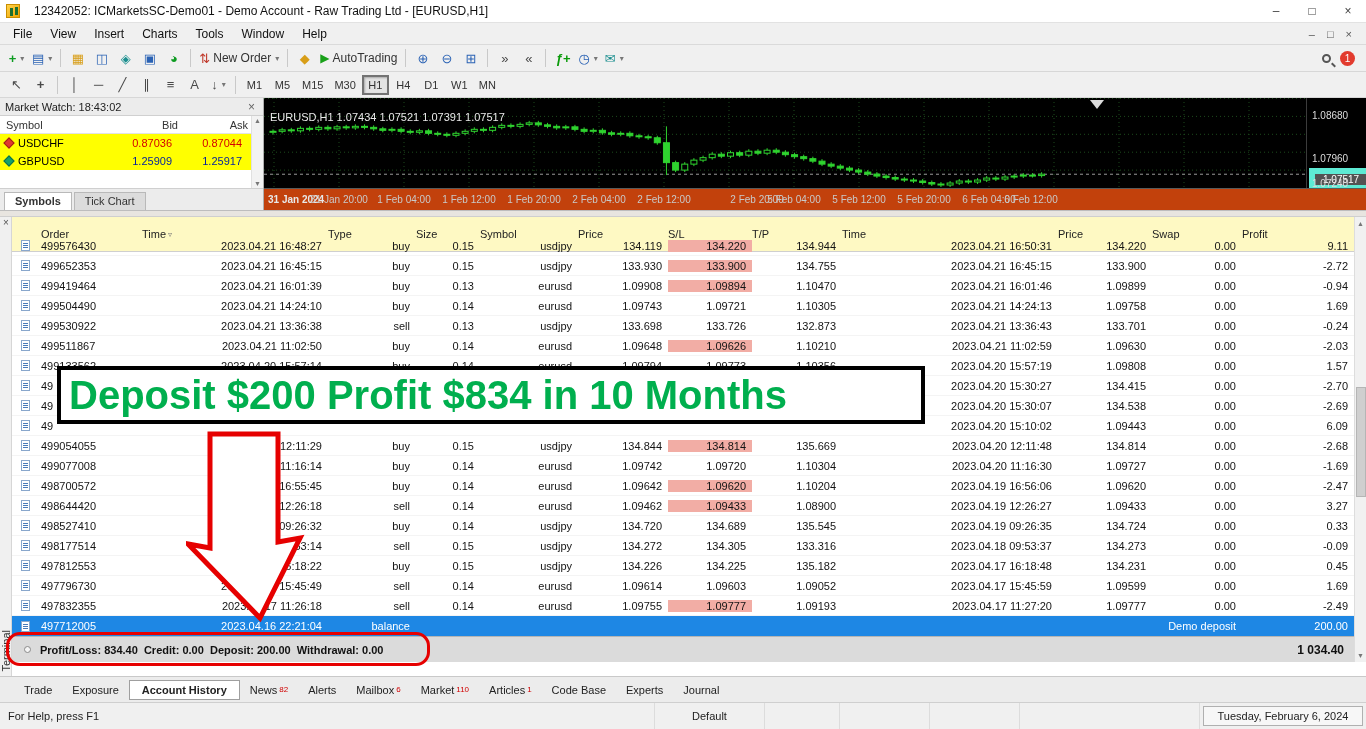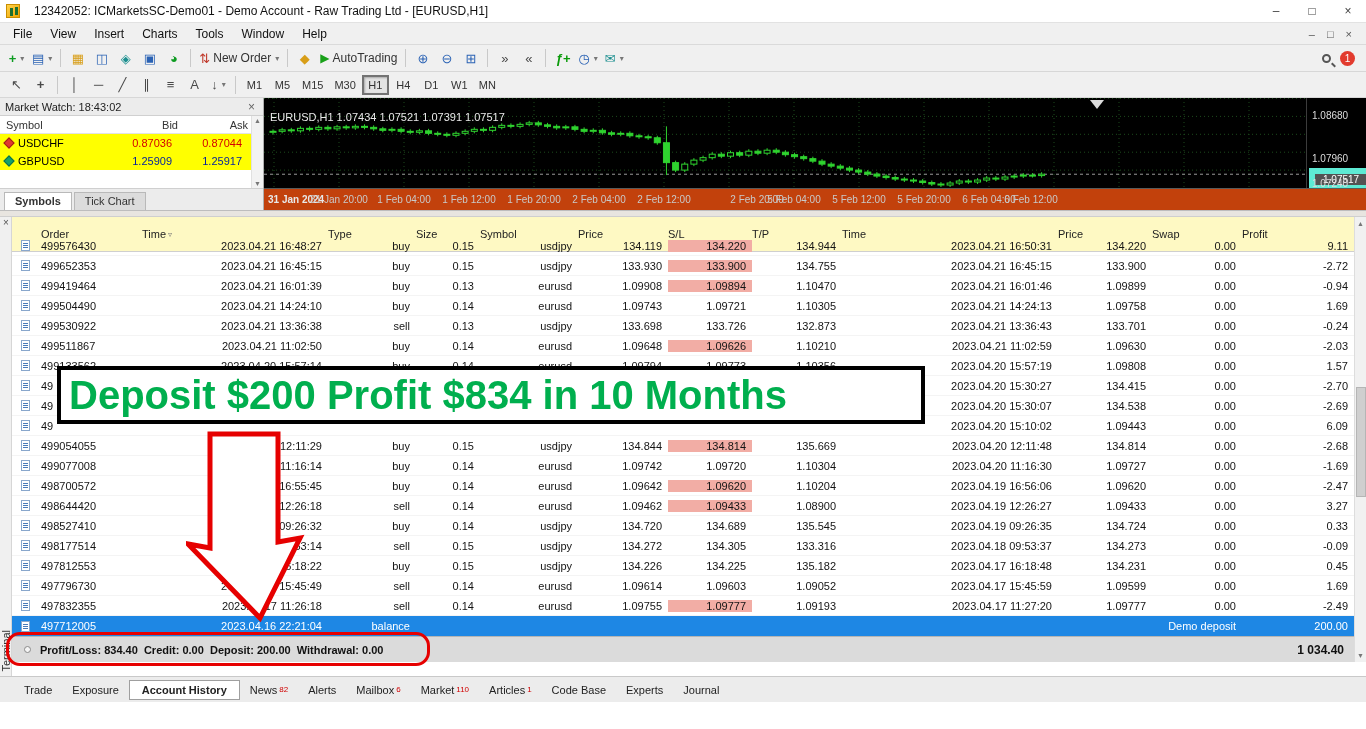--- a/index.html
+++ b/index.html
@@ -972,14 +972,23 @@
         <span>Code Base</span>
       </div>
       <div class="btab">
         <span>Experts</span>
       </div>
       <div class="btab">
         <span>Journal</span>
       </div>
     </div>
 
+  <div class="statusbar">
+    <div class="sb-cell sb-help">For Help, press F1</div>
+    <div class="sb-cell sb-profile">Default</div>
+    <div class="sb-cell sb-e1"></div>
+    <div class="sb-cell sb-e2"></div>
+    <div class="sb-cell sb-e3"></div>
+    <div class="sb-cell sb-e4"></div>
+    <div class="sb-date">Tuesday, February 6, 2024</div>
+  </div>
 
 </div>
 
 </body></html>

